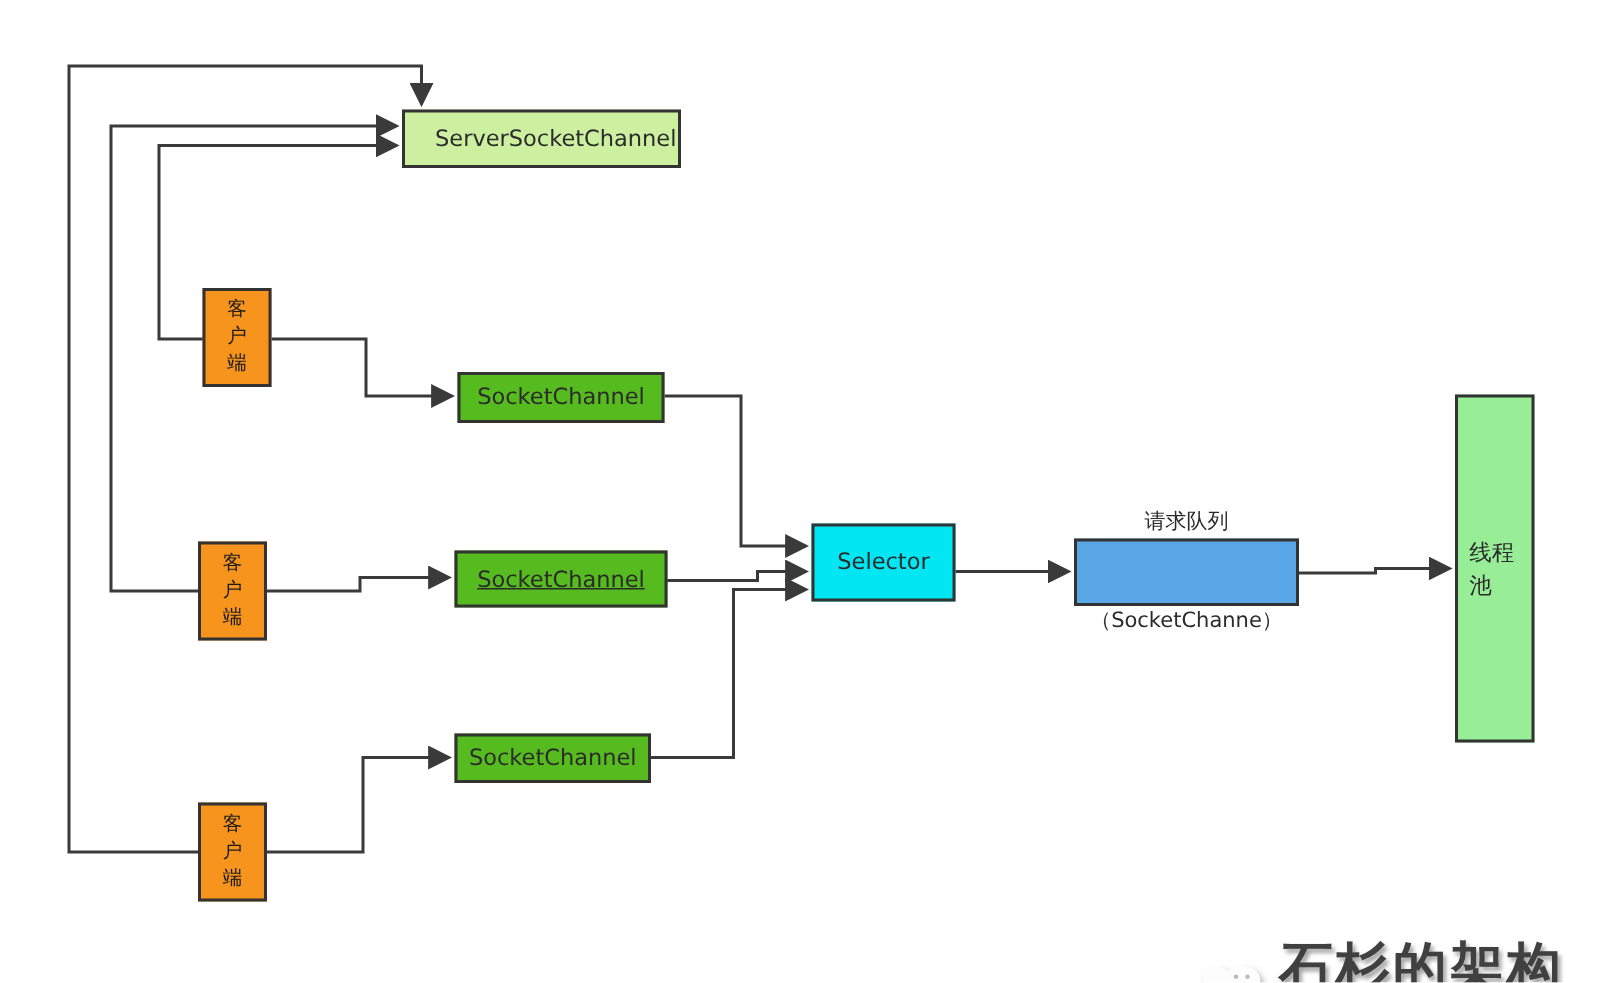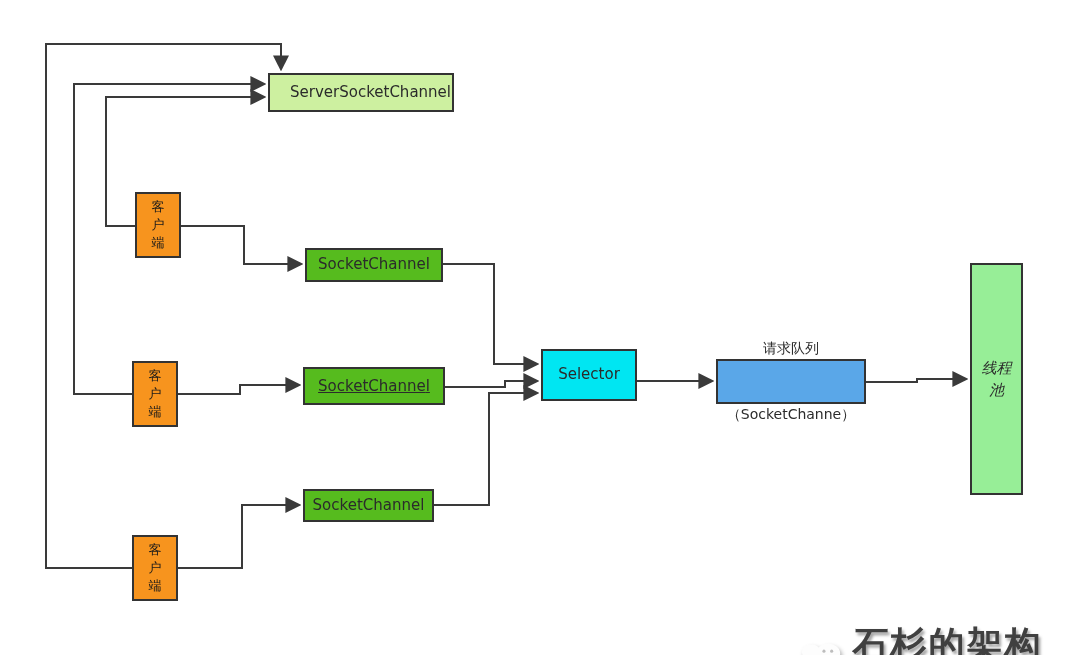--- a/index.html
+++ b/index.html
@@ -18,21 +18,21 @@
   .node-client .stack{width:16px;word-break:break-all;line-height:18px;text-align:center;}
   .node-client1{left:135px;top:192px;height:66px;}
   .node-client2{left:132px;top:361px;height:66px;}
   .node-client3{left:132px;top:535px;height:66px;}
   .node-sc1{left:305px;top:248px;width:138px;height:34px;}
   .node-sc2{left:303px;top:367px;width:142px;height:38px;flex-direction:row;line-height:17px;text-decoration:underline;}
   .node-sc3{left:303px;top:489px;width:131px;height:33px;}
   .node-selector{left:541px;top:349px;width:96px;height:52px;}
   .node-queue{left:716px;top:359px;width:150px;height:45px;flex-direction:column;font-size:14px;line-height:19px;gap:47px;}
   .node-pool{left:970px;top:263px;width:53px;height:232px;}
-  .node-pool .stack{width:34px;word-break:break-all;line-height:22px;text-align:center;font-style:italic;}
+  .node-pool .stack{width:34px;word-break:break-all;line-height:22px;text-align:left;}
   .watermark{
     position:absolute;left:800px;top:584px;display:flex;align-items:center;gap:8px;
   }
   .watermark .wm-text{
     font-size:36px;font-weight:bold;letter-spacing:2px;color:#404040;
     text-shadow:2px 3px 3px #a0a0a0, 0 0 1px #d5d5d5;
     margin-top:37px;
   }
   .watermark .wm-icon{filter:drop-shadow(2px 3px 2px #ababab);}
 </style>

